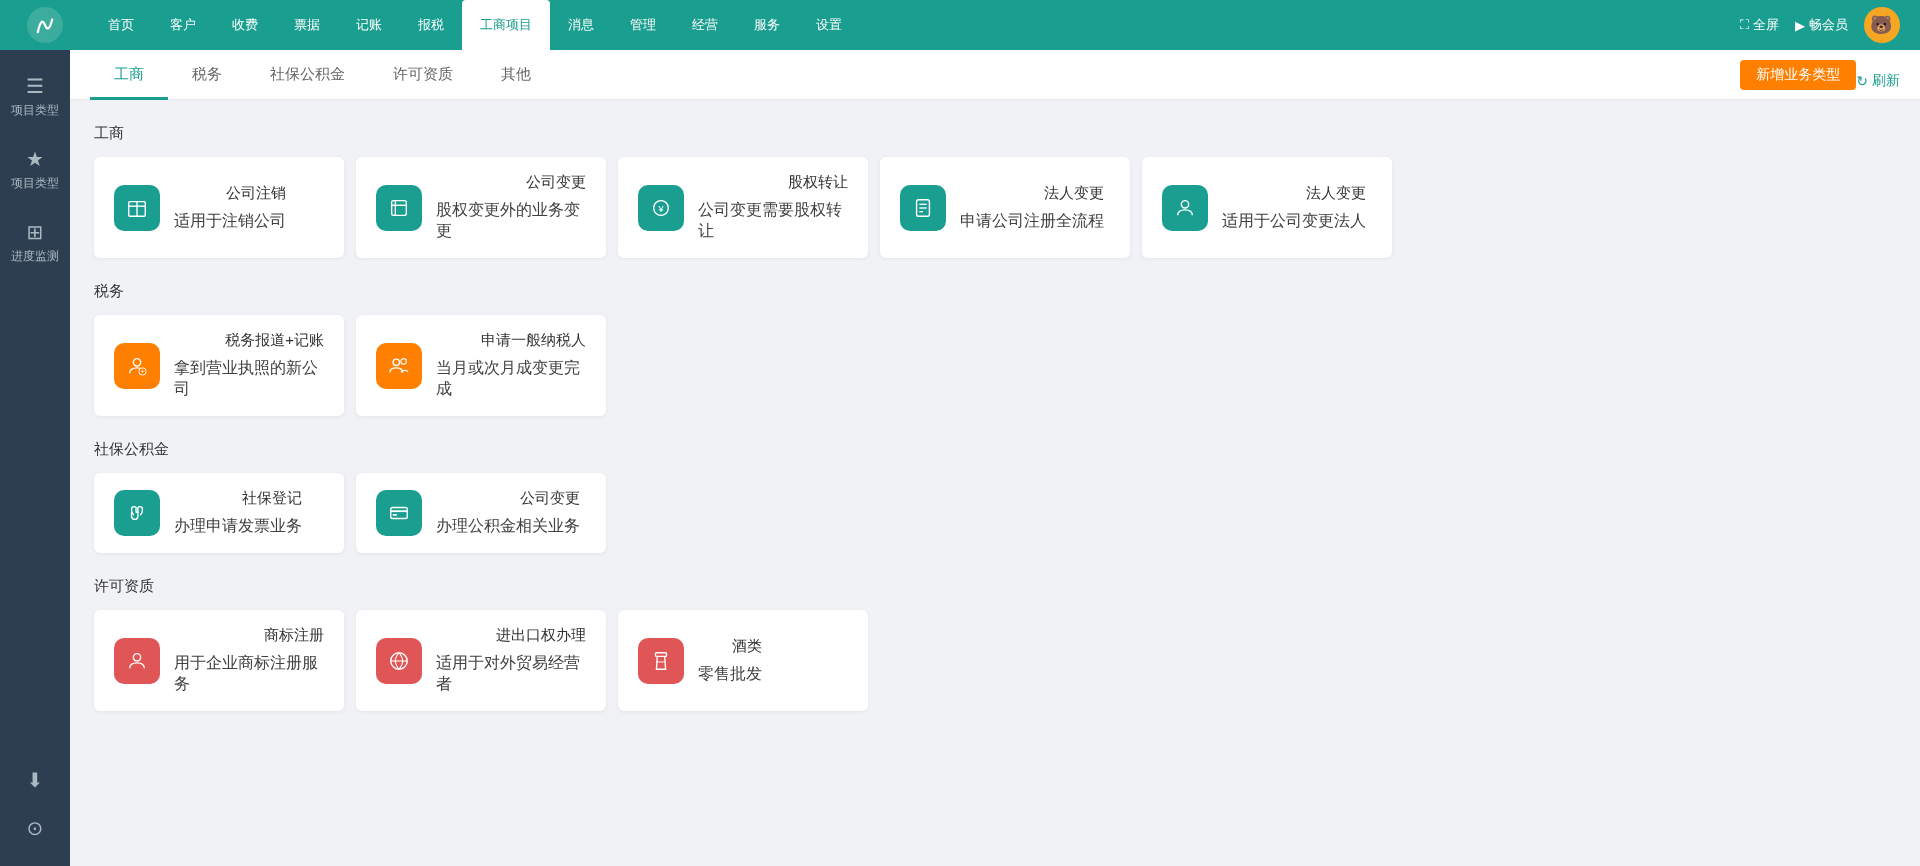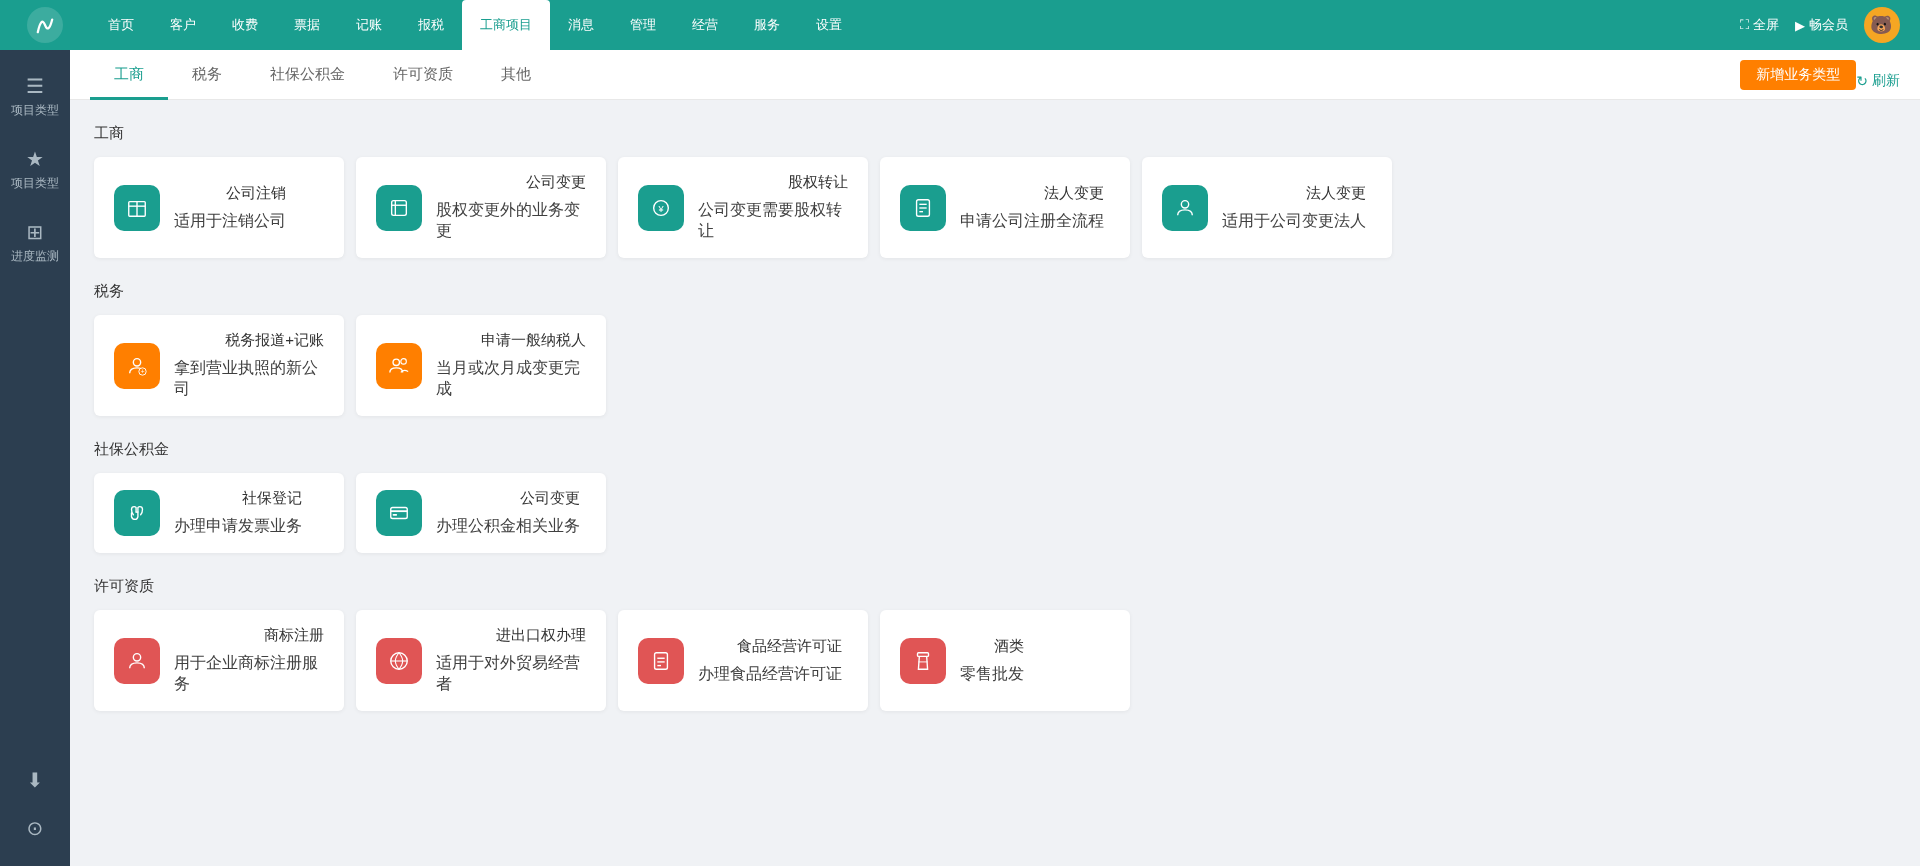--- a/index.html
+++ b/index.html
@@ -493,34 +493,20 @@
                 </svg>
               </div>
               <div class="card-info">
                 <div class="card-name">进出口权办理</div>
                 <div class="card-desc">适用于对外贸易经营者</div>
               </div>
             </div>
             <div class="card">
               <div class="card-icon bg-red">
                 <svg viewBox="0 0 24 24" width="22" height="22" fill="none">
-                  <rect x="5" y="3" width="14" height="18" rx="2" stroke="white" stroke-width="1.5"></rect>
-                  <line x1="8" y1="9" x2="16" y2="9" stroke="white" stroke-width="1.5"></line>
-                  <line x1="8" y1="13" x2="16" y2="13" stroke="white" stroke-width="1.5"></line>
-                  <line x1="8" y1="17" x2="12" y2="17" stroke="white" stroke-width="1.5"></line>
-                </svg>
-              </div>
-              <div class="card-info">
-                <div class="card-name">食品经营许可证</div>
-                <div class="card-desc">办理食品经营许可证</div>
-              </div>
-            </div>
-            <div class="card">
-              <div class="card-icon bg-red">
-                <svg viewBox="0 0 24 24" width="22" height="22" fill="none">
                   <rect x="6" y="3" width="12" height="4" rx="1" stroke="white" stroke-width="1.5"></rect>
                   <path d="M8 7 L7 21 L17 21 L16 7" stroke="white" stroke-width="1.5" fill="none"></path>
                   <line x1="7" y1="13" x2="17" y2="13" stroke="white" stroke-width="1"></line>
                 </svg>
               </div>
               <div class="card-info">
                 <div class="card-name">酒类</div>
                 <div class="card-desc">零售批发</div>
               </div>
             </div>

